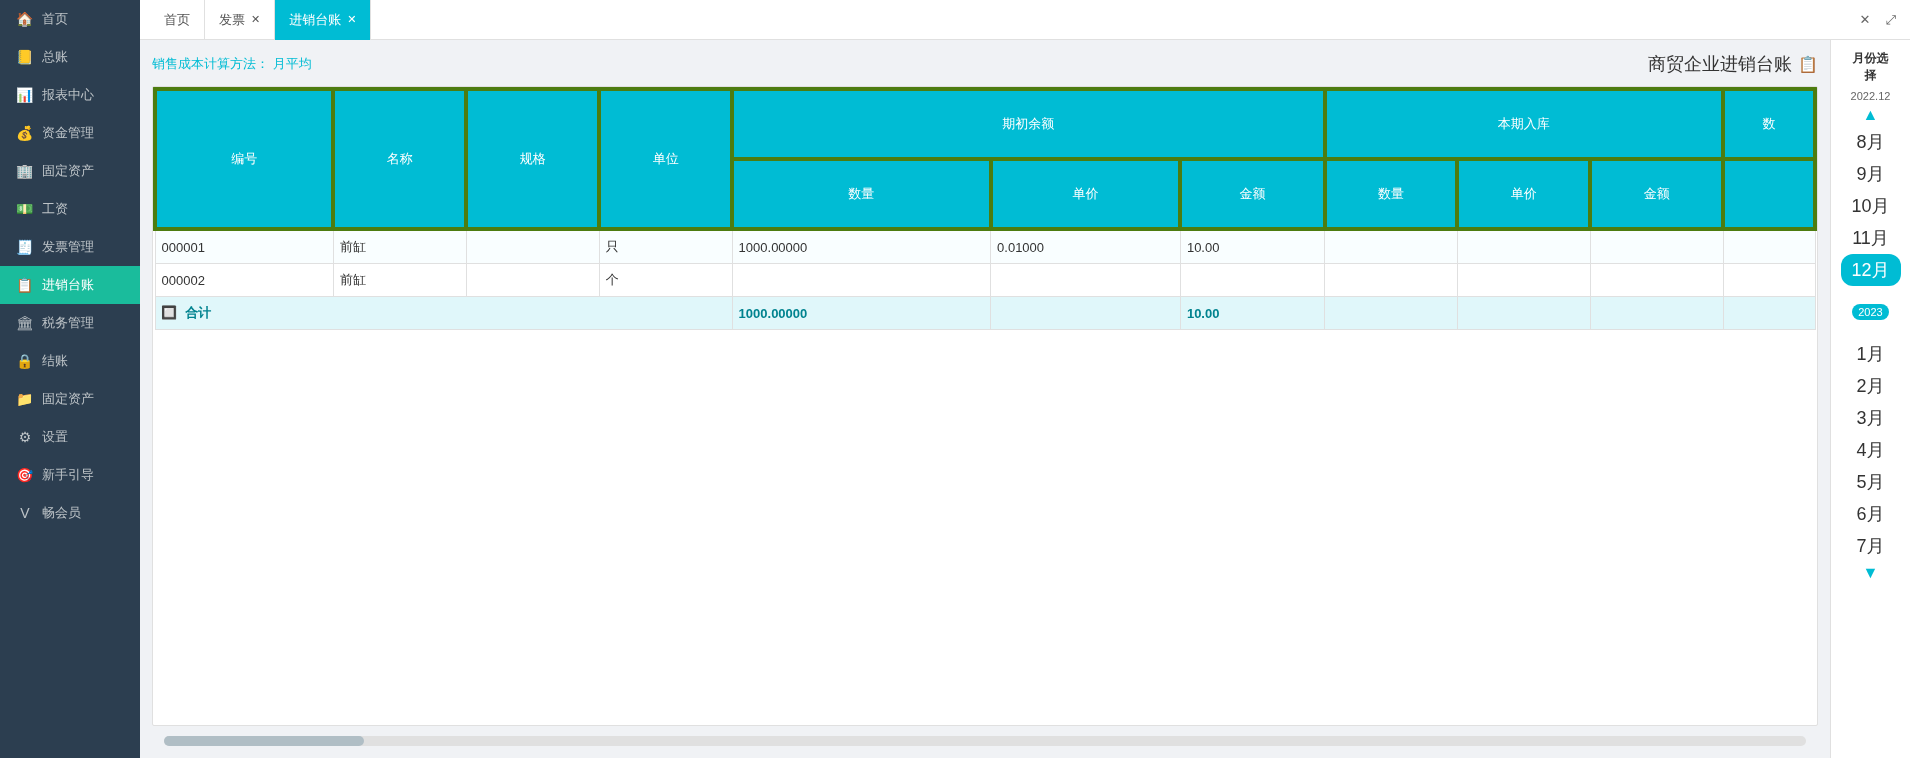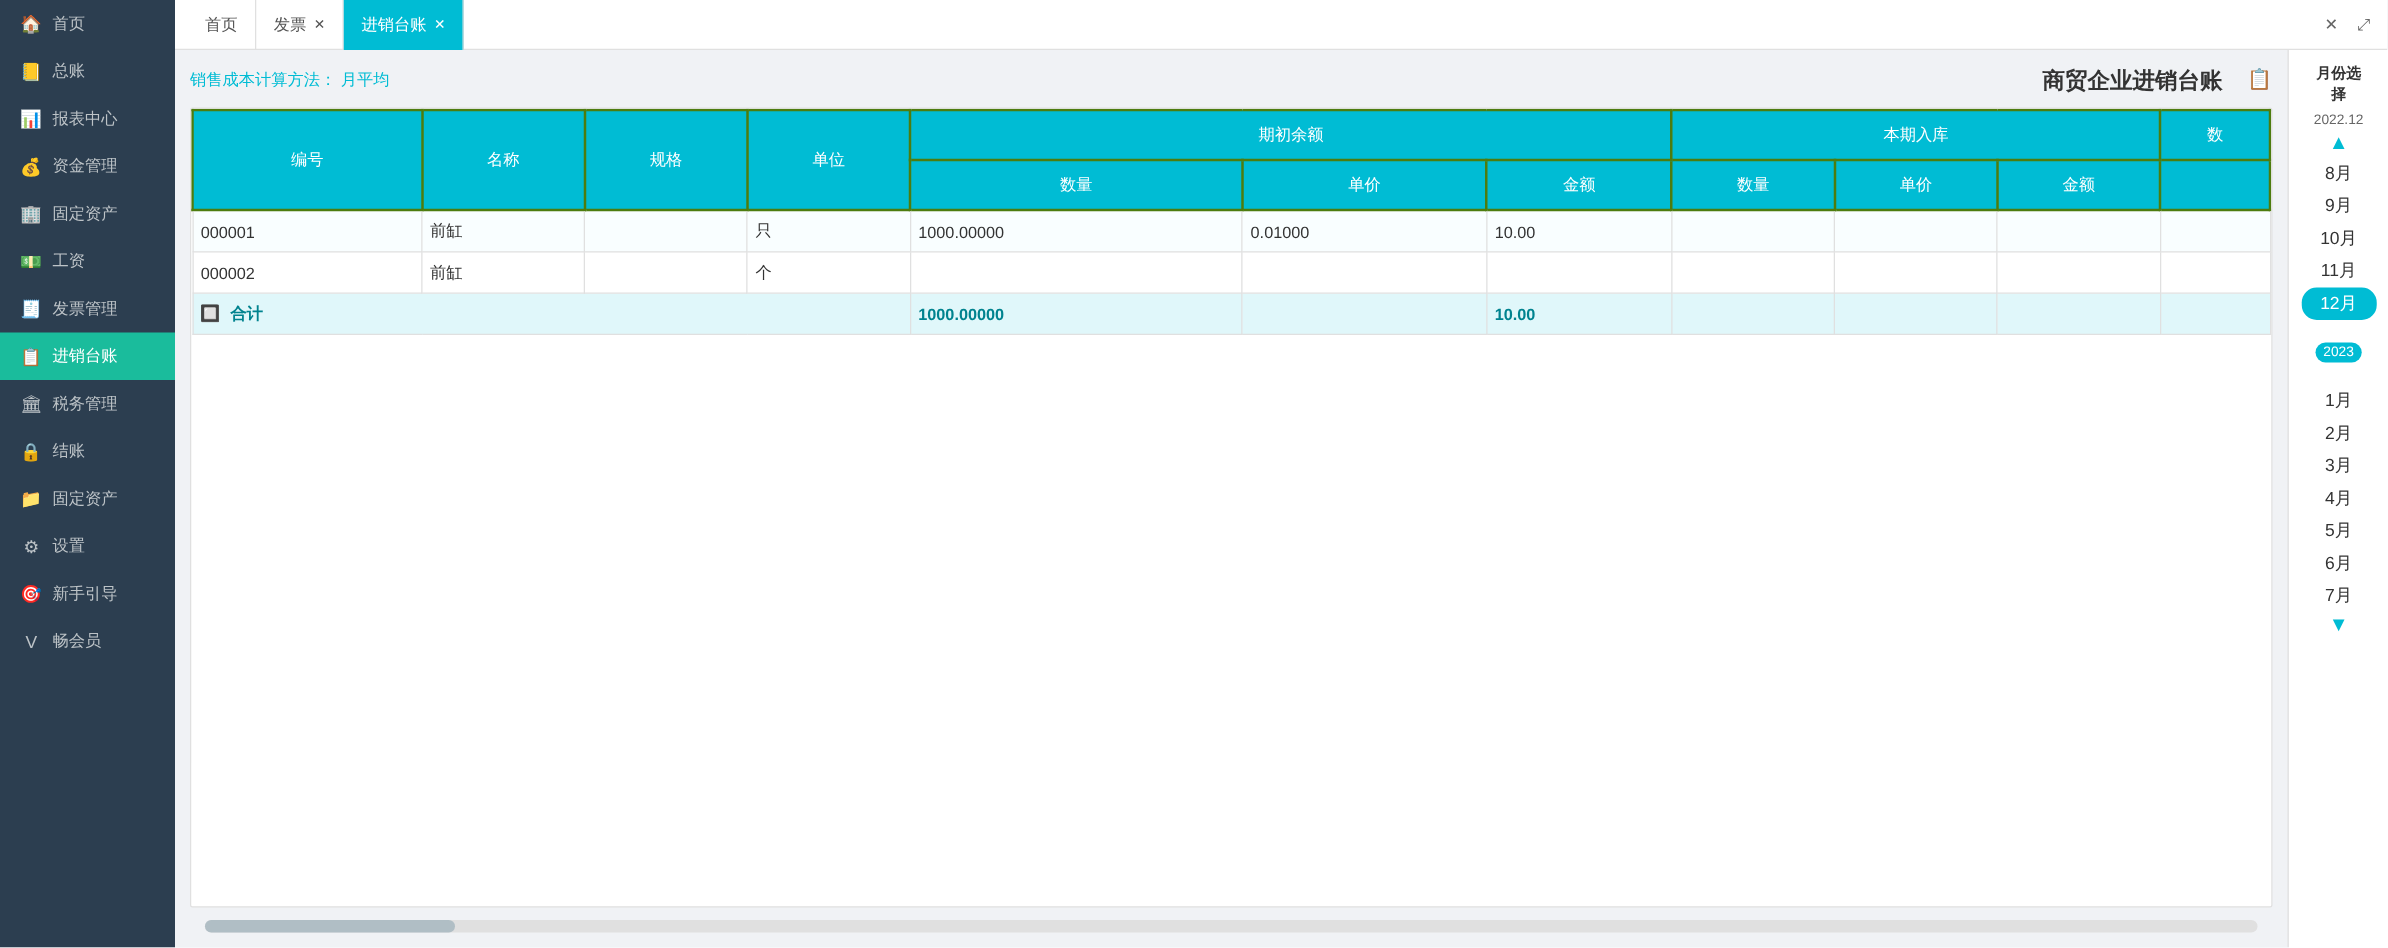--- a/index.html
+++ b/index.html
@@ -110,25 +110,25 @@
       flex-shrink: 0;
     }
     .cost-method {
       font-size: 13px;
       color: #333;
     }
     .cost-method span { color: #00bcd4; }
 
     .title-area {
       font-size: 18px;
-      font-weight: bold;
-      color: #333;
-      display: flex;
-      align-items: center;
-      gap: 20px;
+      font-weight: normal;
+      color: #333;
+      display: flex;
+      align-items: center;
+      gap: 6px;
     }
     .title-icon {
       color: #00bcd4;
       font-size: 16px;
     }
 
     .action-buttons {
       display: flex;
       align-items: center;
       gap: 8px;
@@ -157,24 +157,24 @@
     }
     table {
       width: 100%;
       border-collapse: collapse;
       min-width: 900px;
     }
     thead tr th {
       background: #00bcd4;
       color: #fff;
       text-align: center;
-      padding: 10px 6px;
+      padding: 24px 6px;
       font-weight: normal;
       font-size: 13px;
-      border: 2px solid #4d7c0f;
+      border: 4px solid #4d7c0f;
       white-space: nowrap;
     }
     thead tr.sub-header th {
       background: #00bcd4;
       color: #fff;
     }
     tbody tr td {
       border: 1px solid #e0e0e0;
       text-align: left;
       padding: 7px 6px;
@@ -212,21 +212,21 @@
       font-size: 11px;
       color: #666;
       text-align: center;
       padding: 2px 0;
     }
     .month-item {
       width: 60px;
       text-align: center;
       padding: 4px 0;
       cursor: pointer;
-      font-size: 14px;
+      font-size: 18px;
       color: #333;
       border-radius: 3px;
     }
     .month-item.active {
       background: #00bcd4;
       color: #fff;
       border-radius: 12px;
     }
     .month-item.year-badge {
       background: #00bcd4;

